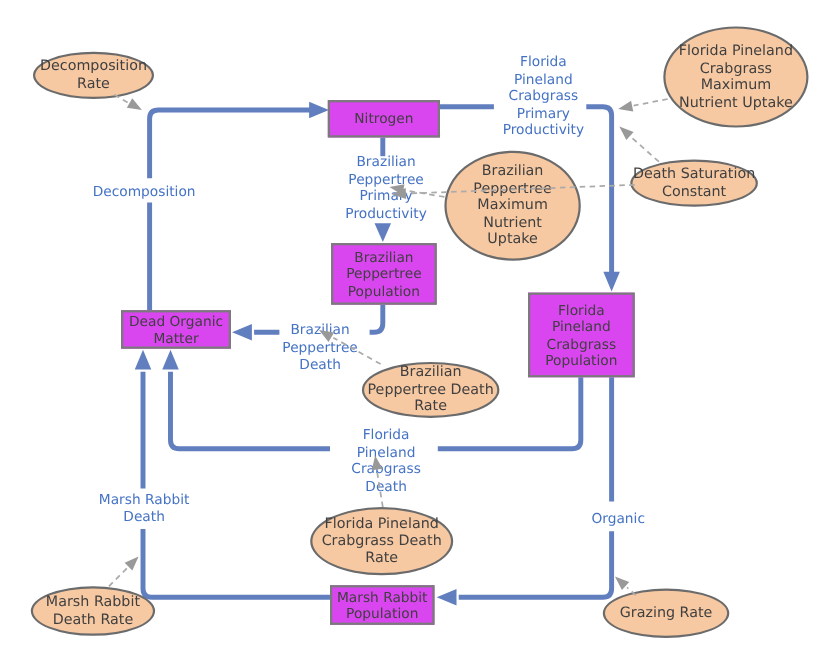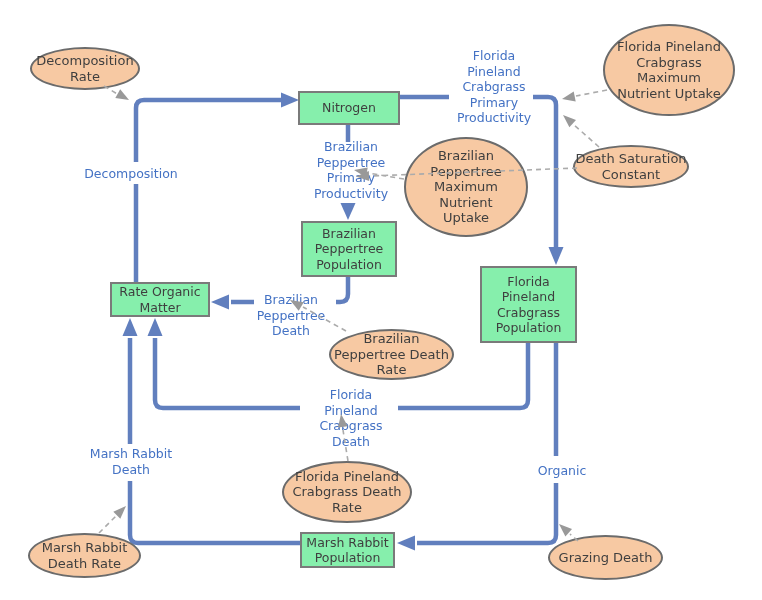--- a/index.html
+++ b/index.html
@@ -3,21 +3,21 @@
 <meta charset="utf-8">
 <style>
   html,body{margin:0;padding:0;background:#ffffff;}
   .canvas{
     position:relative;width:762px;height:600px;background:#ffffff;
     font-family:"DejaVu Sans","Liberation Sans",sans-serif;overflow:hidden;
   }
   .layer{position:absolute;left:0;top:0;}
   .stock{
     position:absolute;box-sizing:border-box;
-    background:#86efac;border:2px solid #7A7A7A;color:#3F3F3F;
+    background:#d946ef;border:2px solid #7A7A7A;color:#3F3F3F;
     display:flex;align-items:center;justify-content:center;
     text-align:center;white-space:pre-line;
     font-size:12.5px;line-height:15.5px;
   }
   .aux{
     position:absolute;box-sizing:border-box;
     background:#F7C9A3;border:2px solid #6B6B6B;color:#3F3F3F;border-radius:50%;
     display:flex;align-items:center;justify-content:center;
     text-align:center;white-space:pre-line;
     font-size:13px;line-height:15.5px;
@@ -85,21 +85,21 @@
 Crabgrass
 Death</div>
   <div class="flabel" style="left:71px;top:446px;width:120px;">Marsh Rabbit
 Death</div>
   <div class="flabel" style="left:522px;top:463px;width:80px;">Organic</div>
 
   <div class="stock" style="left:298px;top:91px;width:102px;height:34px;">Nitrogen</div>
   <div class="stock" style="left:301px;top:221px;width:96px;height:56px;">Brazilian
 Peppertree
 Population</div>
-  <div class="stock" style="left:110px;top:282px;width:100px;height:35px;">Rate Organic
+  <div class="stock" style="left:110px;top:282px;width:100px;height:35px;">Dead Organic
 Matter</div>
   <div class="stock" style="left:480px;top:266px;width:97px;height:77px;">Florida
 Pineland
 Crabgrass
 Population</div>
   <div class="stock" style="left:300px;top:532px;width:95px;height:36px;">Marsh Rabbit
 Population</div>
 
   <div class="aux" style="left:30px;top:47px;width:110px;height:43px;">Decomposition
 Rate</div>
@@ -113,21 +113,21 @@
 Maximum Nutrient
 Uptake</div>
   <div class="aux" style="left:329px;top:329px;width:125px;height:51px;">Brazilian
 Peppertree Death
 Rate</div>
   <div class="aux" style="left:282px;top:461px;width:130px;height:62px;">Florida Pineland
 Crabgrass Death
 Rate</div>
   <div class="aux" style="left:28px;top:533px;width:113px;height:45px;">Marsh Rabbit
 Death Rate</div>
-  <div class="aux" style="left:548px;top:535px;width:115px;height:45px;">Grazing Death</div>
+  <div class="aux" style="left:548px;top:535px;width:115px;height:45px;">Grazing Rate</div>
 
   <svg id="links" class="layer" width="762" height="600" viewBox="0 0 762 600">
     <g>
       <path d="M104,86 L119,95"></path>
       <polygon points="129,100 115.3,98 120.2,89.3"></polygon>
     </g>
     <g>
       <path d="M404,179 L368,173"></path>
       <polygon points="354,170 367.7,167.4 365.9,177.2"></polygon>
     </g>

